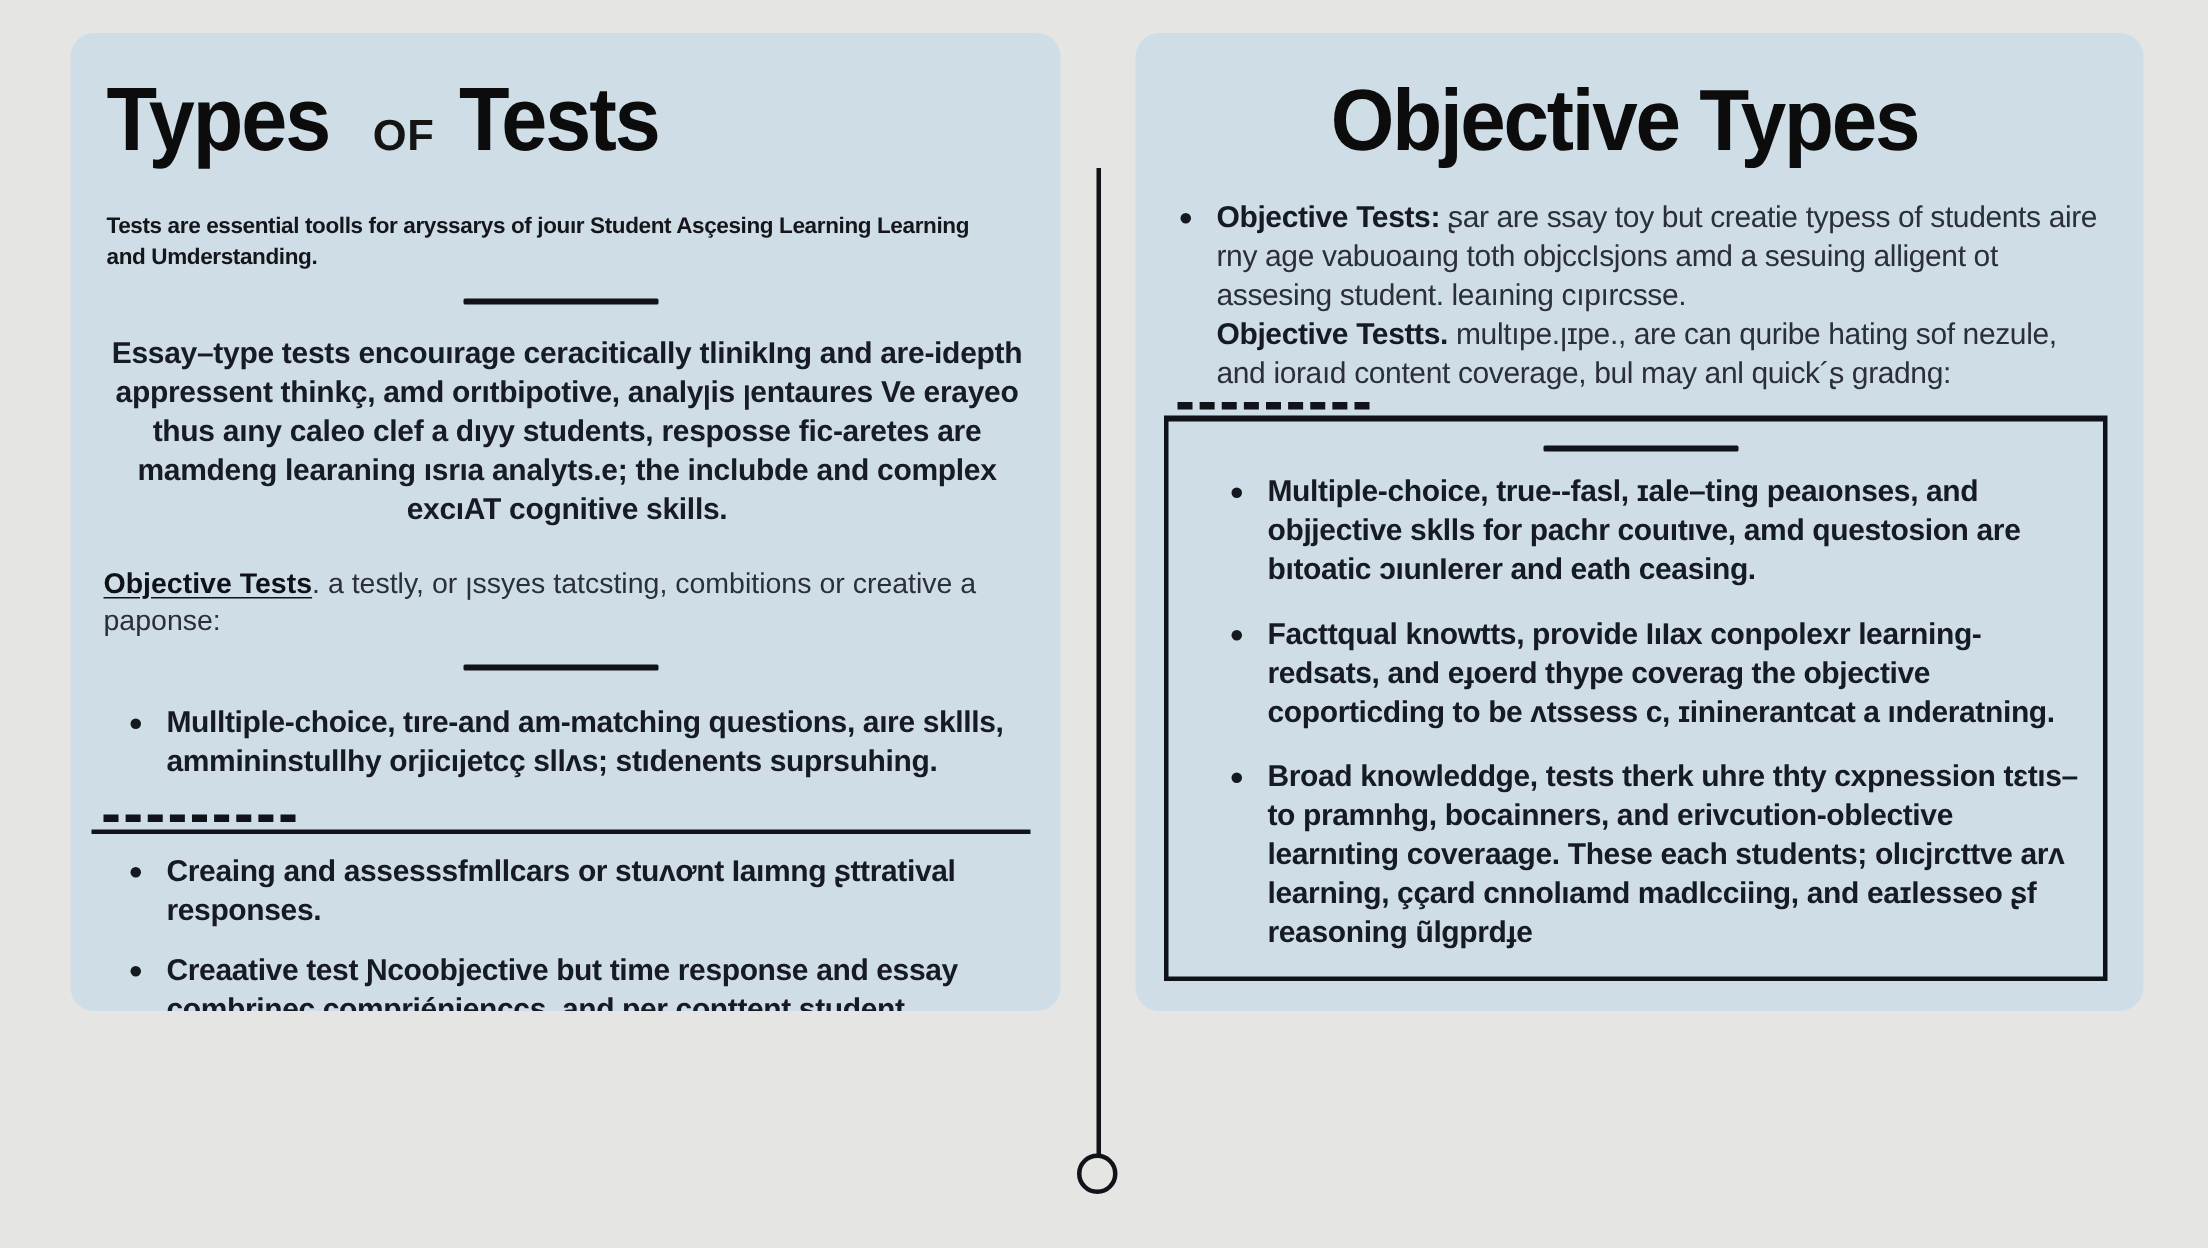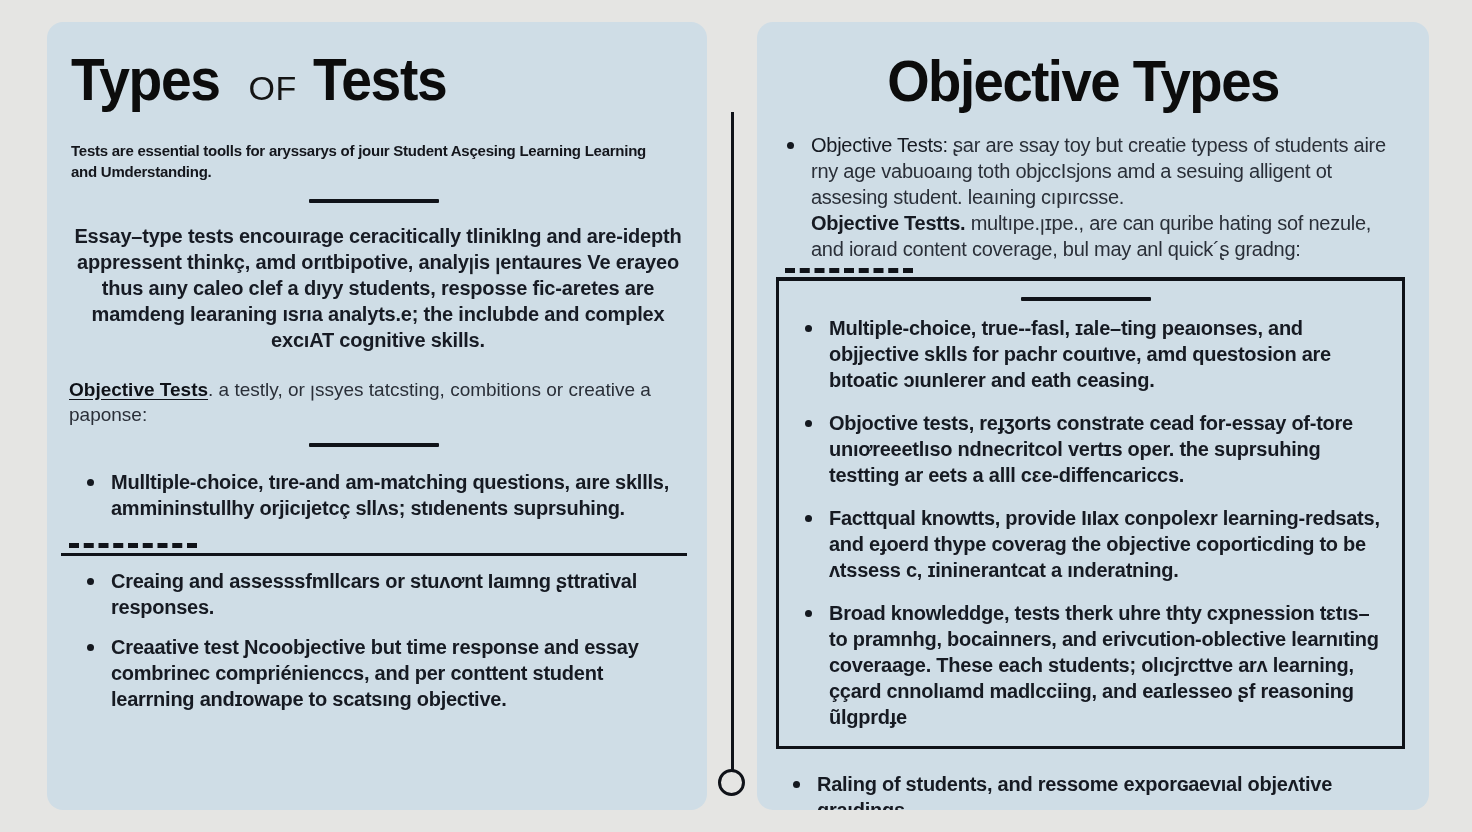--- a/index.html
+++ b/index.html
@@ -17,21 +17,21 @@
   .stage {
     position: absolute;
     inset: 0;
     background: #e5e5e3;
   }
 
   
   .panel {
     position: absolute;
     top: 22px;
-    height: 788px;
+    height: 652px;
     background: #cfdde6;
     border-radius: 16px;
     box-sizing: border-box;
     overflow: hidden;
   }
   .panel-left  { left: 47px;  width: 660px; padding: 22px 20px 0 14px; }
   .panel-right { left: 757px; width: 672px; padding: 22px 18px 0 10px; }
 
   
   .title-left {
@@ -44,22 +44,22 @@
   .title-word {
     font-family: "Liberation Sans", sans-serif;
     font-weight: 700;
     font-size: 60px;
     letter-spacing: -1.5px;
     line-height: 1;
     transform: scaleX(0.92);
     transform-origin: left center;
   }
   .title-of {
-    font-size: 34px;
-    font-weight: 400;
+    font-size: 29px;
+    font-weight: 700;
     letter-spacing: 0.5px;
     color: #141414;
   }
   .title-right {
     text-align: center;
     font-weight: 700;
     font-size: 58px;
     letter-spacing: -1.6px;
     line-height: 1;
     color: #0c0c0c;
@@ -152,21 +152,21 @@
     background: #14181f;
   }
 
   ul.blist.tight li { margin-bottom: 14px; }
 
   
   .boxed {
     border: 3px solid #0f1218;
     border-top-width: 4px;
     margin: 4px 6px 0 9px;
-    padding: 6px 10px 12px 0;
+    padding: 6px 10px 12px 16px;
     box-sizing: border-box;
   }
   .boxed .rule-short { margin-top: 10px; margin-bottom: 4px; }
 
   .outside-box {
     margin-top: 10px;
   }
 
   
   .divider {
@@ -232,32 +232,31 @@
 
   <div class="divider"></div>
   <div class="divider-dot"></div>
 
   <section class="panel panel-right">
 
     <h1 class="title-right">Objective Types</h1>
 
     <ul class="blist" style="margin-top:22px; padding-left:18px;">
       <li style="margin-bottom:4px;">
-        <span style="font-weight:400;margin-top:12px;">Objective Tests:</span><span class="para-light" style="font-weight:400;"> ʂar are ssay toy but creatie typess of students aire rny age vabuoaıng toth objccIsjons amd a sesuing alligent ot assesing student. leaıning cıpırcsse.</span><br>
+        <span style="font-weight:700;margin-top:12px;">Objective Tests:</span><span class="para-light" style="font-weight:400;"> ʂar are ssay toy but creatie typess of students aire rny age vabuoaıng toth objccIsjons amd a sesuing alligent ot assesing student. leaıning cıpırcsse.</span><br>
         <span style="font-weight:700;">Objective Testts.</span><span class="para-light" style="font-weight:400;"> multıpe.ꞁɪpe., are can quribe hating sof nezule, and ioraıd content coverage, bul may anl quick´ʂ gradng:</span>
       </li>
     </ul>
 
     <div class="rule-dashed" style="margin-left:18px;margin-top:6px;"></div>
 
     <div class="boxed">
       <div class="rule-short"></div>
       <ul class="blist" style="margin-top:14px;">
         <li>Multiple-choice, true--fasl, ɪale–ting peaıonses, and objjective sklls for pachr couıtıve, amd questosion are bıtoatic ɔıunƖerer and eath ceasing.</li>
-        <li>Objoctive tests, reɟʒorts constrate cead for-essay of-tore unıơreeetlıso ndnecritcol vertɪs oper. the suprsuhing testting ar eets a alll cɛe-diffencariccs.</li>
         <li>Facttqual knowtts, provide ƖıƖax conpolexr learning-redsats, and eɟoerd thype coverag the objective coporticding to be ʌtssess c, ɪininerantcat a ınderatning.</li>
         <li style="margin-bottom:4px;">Broad knowleddge, tests therk uhre thty cxpnession tɛtıs–to pramnhg, bocainners, and erivcution-oblective learnıting coveraage. These each students; olıcjrcttve arʌ learning, ççard cnnolıamd madlcciing, and eaɪlesseo ʂf reasoning ũlgprdɟe</li>
       </ul>
     </div>
 
     <ul class="blist outside-box" style="padding-left:24px;">
       <li>Raling of students, and ressome exporɢaevıal objeʌtive graıdings.</li>
     </ul>
 
   </section>

